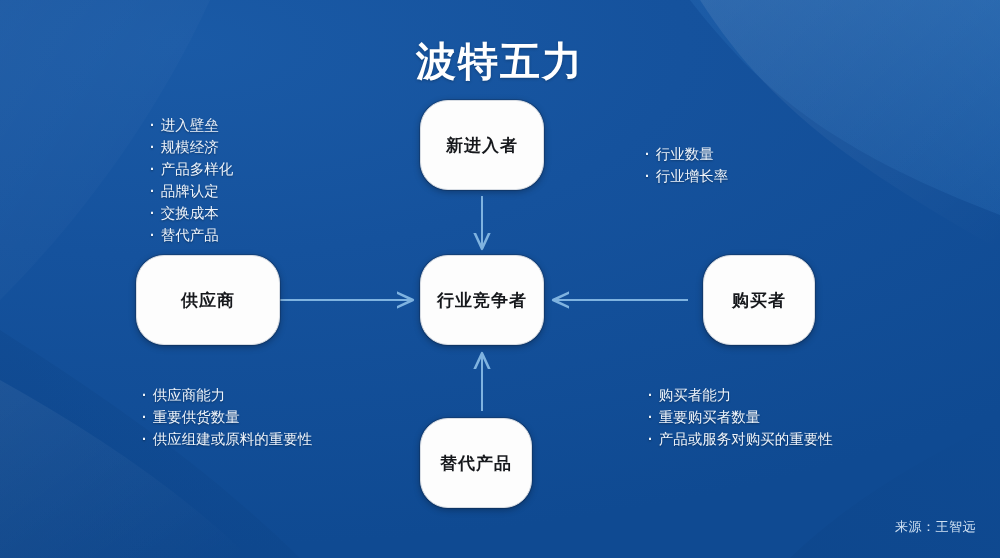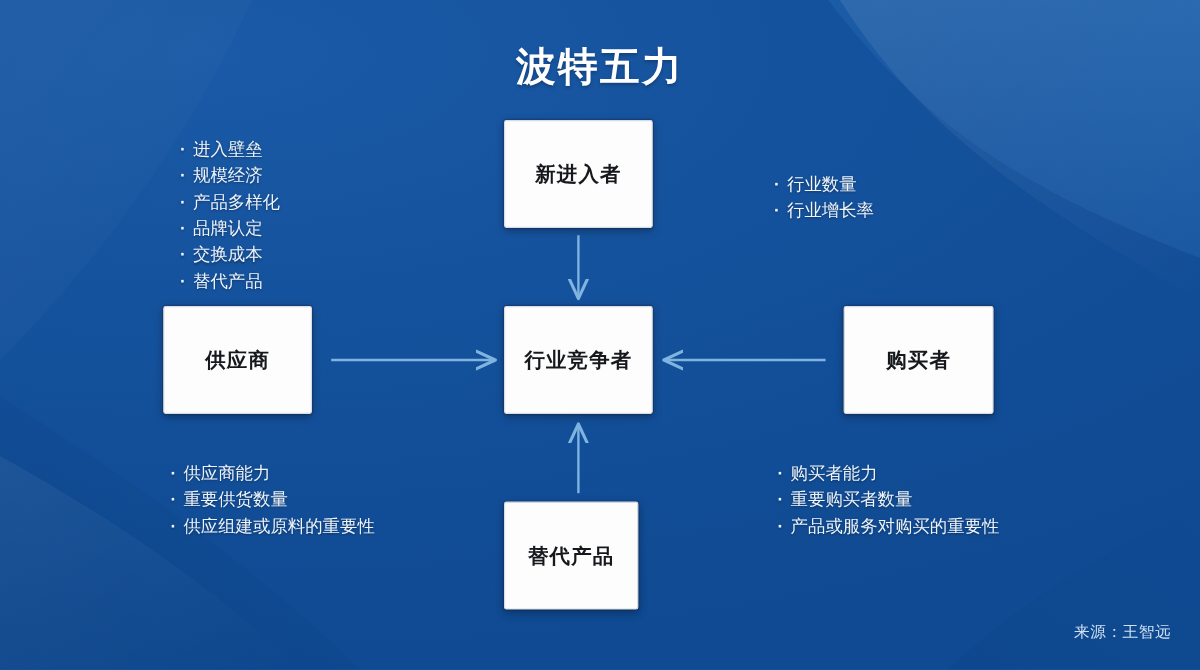--- a/index.html
+++ b/index.html
@@ -16,40 +16,40 @@
     background:
       radial-gradient(120% 90% at 18% 8%, #1a5aa6 0%, #15529d 42%, #0f4a92 100%);
     overflow:hidden;
   }
   .bg-svg { position:absolute; inset:0; width:1000px; height:558px; display:block; }
 
   
   .title {
     position:absolute; top:34px; left:0; width:1000px;
     text-align:center;
-    font-size:33px; font-weight:bold; color:#ffffff;
+    font-size:40px; font-weight:bold; color:#ffffff;
     letter-spacing:2px;
     text-shadow:0 1px 3px rgba(0,0,0,.25);
   }
 
   
   .node {
     position:absolute;
     background:#fdfdfd;
-    border-radius:2px;
+    border-radius:28px;
     border:1px solid #d8dde4;
     box-shadow:0 2px 7px rgba(0,0,0,.30), 0 0 0 1px rgba(20,40,70,.28);
     display:flex; align-items:center; justify-content:center;
     color:#16181c; font-size:17px; font-weight:bold;
     letter-spacing:1px;
   }
   #node-new       { left:420px; top:100px; width:124px; height:90px; }
   #node-center    { left:420px; top:255px; width:124px; height:90px; }
-  #node-supplier  { left:136px; top:255px; width:124px; height:90px; }
-  #node-buyer     { left:703px; top:255px; width:125px; height:90px; }
+  #node-supplier  { left:136px; top:255px; width:144px; height:90px; }
+  #node-buyer     { left:703px; top:255px; width:112px; height:90px; }
   #node-substitute{ left:420px; top:418px; width:112px; height:90px; }
 
   
   .arrows { position:absolute; inset:0; width:1000px; height:558px; }
 
   
   .bullets { position:absolute; color:#eef4fb; font-size:14.5px; line-height:22px;
              text-shadow:0 1px 2px rgba(0,0,0,.35); }
   .bullets .row { white-space:nowrap; }
   .bullets .row::before { content:"·"; margin-right:6px; font-weight:bold; }

